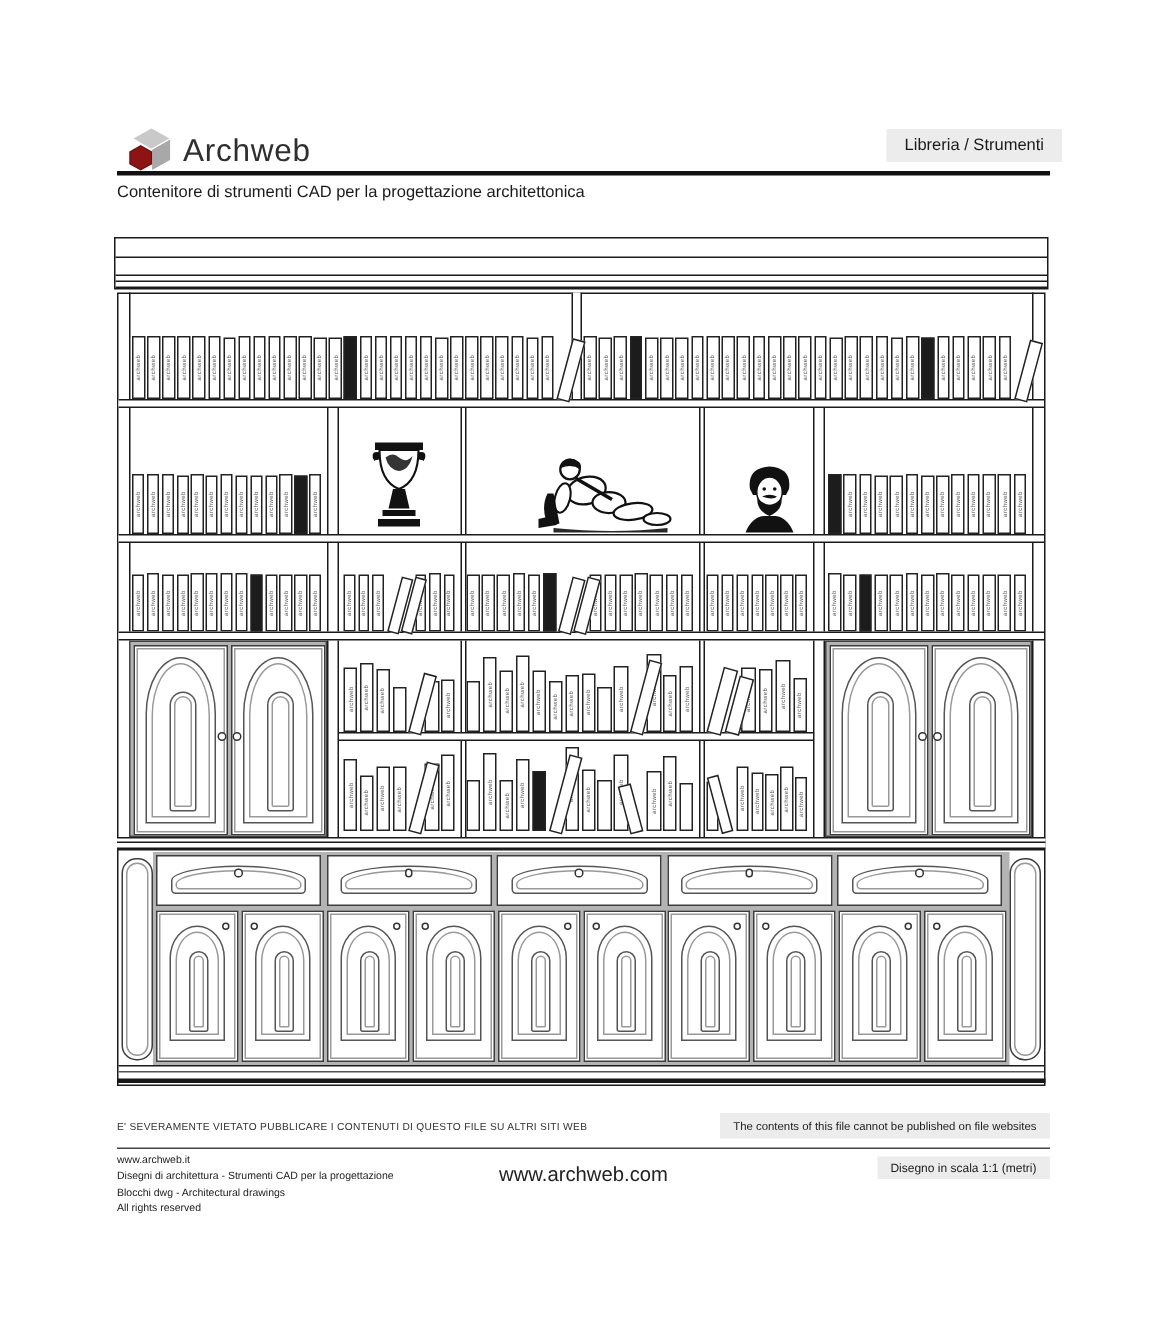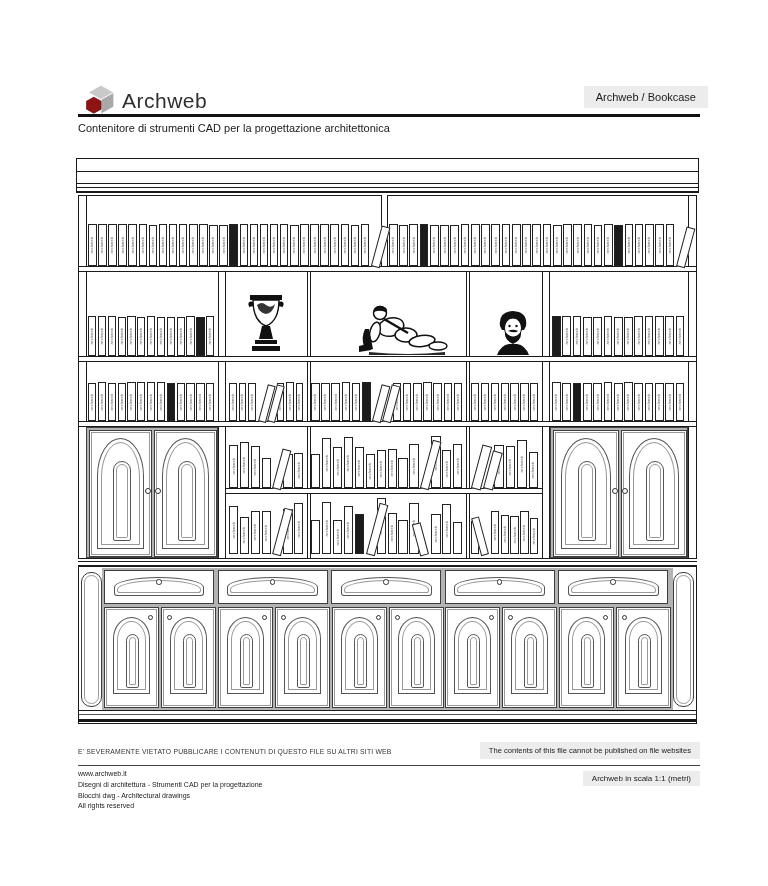--- a/index.html
+++ b/index.html
@@ -40,21 +40,21 @@
 <div id="page">
 
   <div class="abs" style="left:85px;top:84px;width:32px;height:36px;">
     <svg width="32" height="36" viewBox="0 0 40 44">
       <polygon points="20,1 36,10 20,19 4,10" fill="#c9c9c9" stroke="#fff" stroke-width="1"></polygon>
       <polygon points="36,10 36,28 20,37 20,19" fill="#a8a8a8" stroke="#fff" stroke-width="1"></polygon>
       <polygon points="11,16 20,21 20,31 11,36 2,31 2,21" fill="#8e1414" stroke="#6d0e0e" stroke-width="1"></polygon>
     </svg>
   </div>
   <div class="abs" id="brand-text" style="left:122px;top:89px;">Archweb</div>
-  <div class="abs" id="category-label" style="right:60px;top:86px;">Archweb / Bookcase</div>
+  <div class="abs" id="category-label" style="right:60px;top:86px;">Libreria / Strumenti</div>
   <div id="header-rule" style="left:78px;top:114px;width:622px;"></div>
   <div class="abs" id="subtitle" style="left:78px;top:122px;">Contenitore di strumenti CAD per la progettazione architettonica</div>
 
   <div id="bookcase">
       <div class="stroke" style="left: 1px; top: 0px; width: 623px; height: 35px;">
         <div style="position: absolute; left: 0px; right: 0px; top: 12px; height: 1px; background: rgb(26, 26, 26);"></div>
         <div style="position: absolute; left: 0px; right: 0px; top: 24px; height: 1px; background: rgb(26, 26, 26);"></div>
         <div style="position: absolute; left: 0px; right: 0px; top: 28px; height: 1px; background: rgb(26, 26, 26);"></div>
         <div style="position: absolute; left: 0px; right: 0px; top: 32px; height: 1px; background: rgb(26, 26, 26);"></div>
       </div>
@@ -821,14 +821,17 @@
   <div class="abs" id="disclaimer-it" style="left:78px;top:748px;">E' SEVERAMENTE VIETATO PUBBLICARE I CONTENUTI DI QUESTO FILE SU ALTRI SITI WEB</div>
   <div class="abs gray-chip" id="disclaimer-en" style="right:68px;top:742px;">The contents of this file cannot be published on file websites</div>
   <div class="hline" style="left:78px;top:765px;width:622px;background:#444;"></div>
 
   <div class="abs foot-small" style="left:78px;top:769px;">
     <div>www.archweb.it</div>
     <div>Disegni di architettura - Strumenti CAD per la progettazione</div>
     <div>Blocchi dwg - Architectural drawings</div>
     <div>All rights reserved</div>
   </div>
-  <div class="abs gray-chip" id="scale-note" style="right:68px;top:771px;">Archweb in scala 1:1 (metri)</div>
+  <div class="abs" style="left:78px;top:774px;width:622px;text-align:center;">
+    <span id="footer-url">www.archweb.com</span>
+  </div>
+  <div class="abs gray-chip" id="scale-note" style="right:68px;top:771px;">Disegno in scala 1:1 (metri)</div>
 </div>
 
 </body></html>

